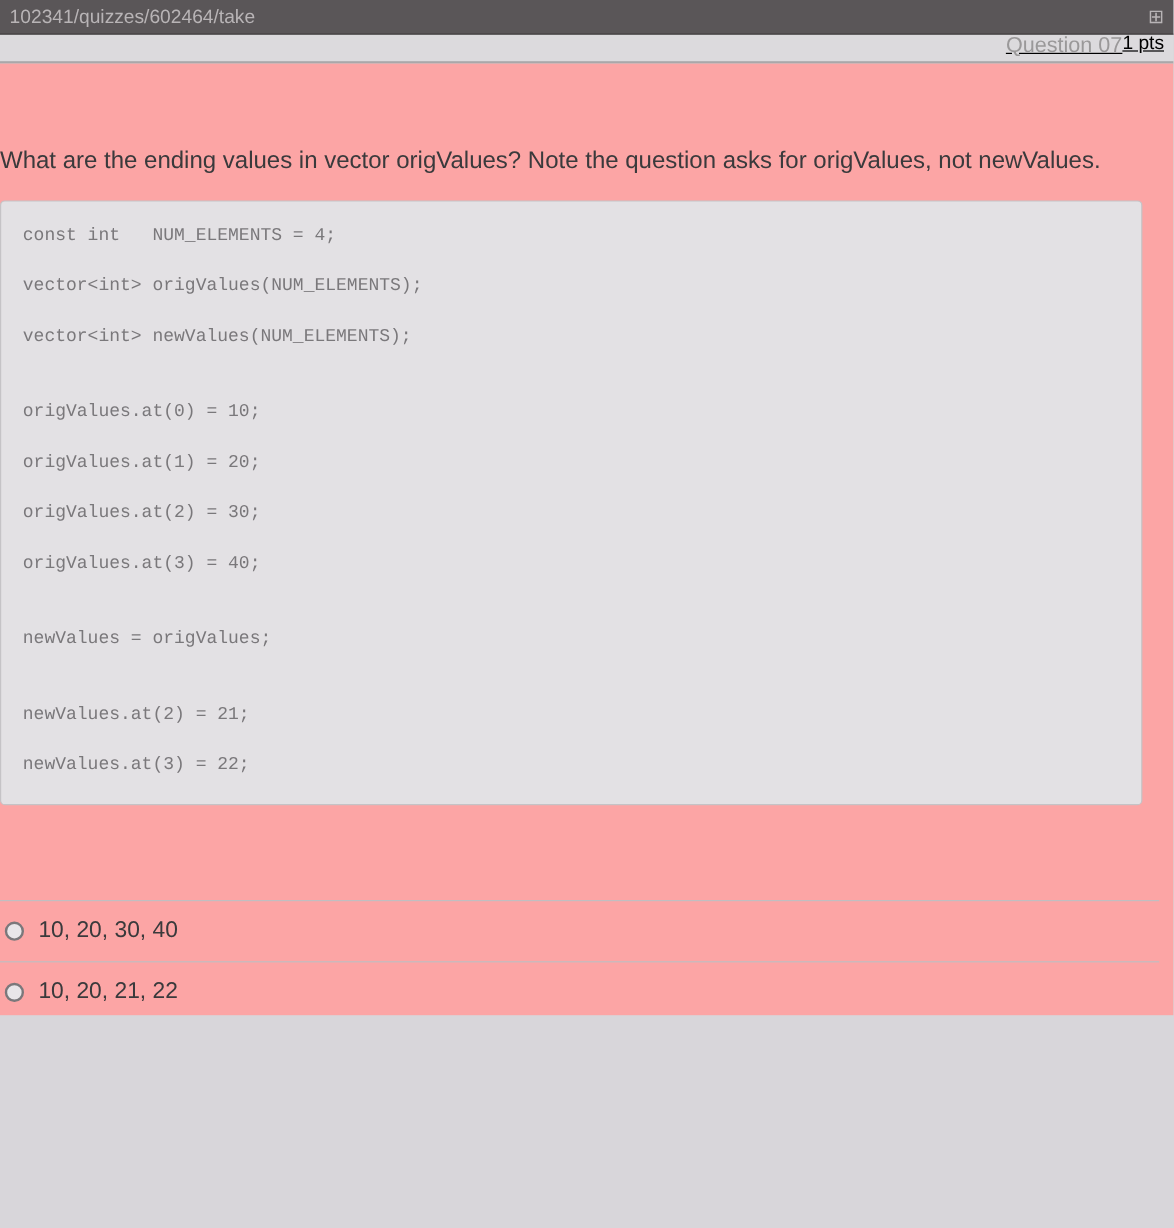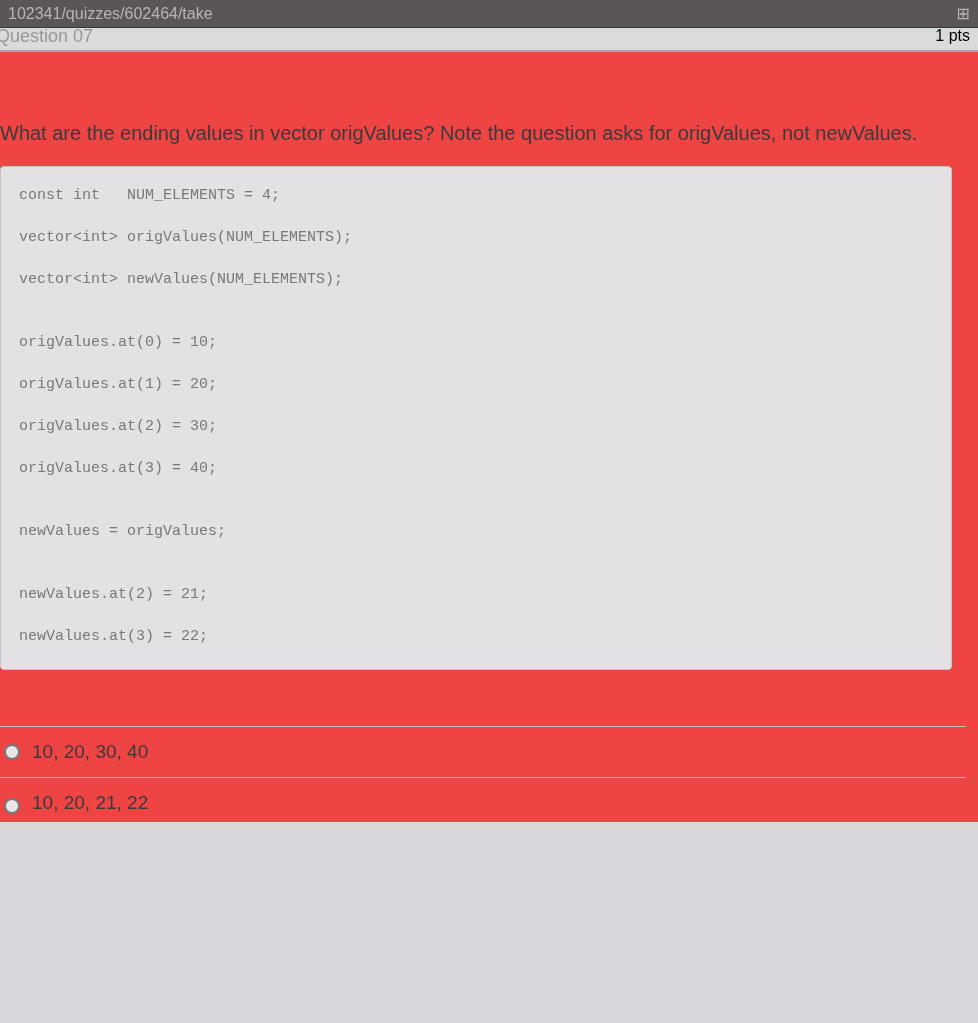--- a/index.html
+++ b/index.html
@@ -26,38 +26,39 @@
       border-bottom: 1px solid #3a3638;
     }
     .url-icon {
       font-size: 16px;
     }
     .top-divider-area {
       background: #dcdadd;
       border-bottom: 2px solid #aaa7a9;
       padding: 0 0 6px 0;
       display: flex;
-      justify-content: space-between;
+      justify-content: flex-end;
       align-items: center;
       height: 24px;
+      text-decoration: underline;
     }
     .question-label-partial {
       color: #9a9899;
       font-size: 18px;
       font-weight: 500;
       padding-left: 0;
       margin-left: -4px;
     }
     .pts-partial {
       color: #000000;
       font-size: 16px;
       padding-right: 8px;
     }
     .content-area {
-      background: #ef4444;
+      background: #fca5a5;
       padding: 18px 0 0 0;
     }
     .question-body {
       padding: 0 12px 0 0;
     }
     .question-text {
       color: #3a3a3c;
       font-size: 20px;
       line-height: 1.5;
       font-weight: 500;
@@ -69,33 +70,32 @@
       border-radius: 4px;
       padding: 18px 18px 22px 18px;
       margin: 0 14px 0 0;
       font-family: "Consolas", "Monaco", "Courier New", monospace;
       font-size: 15px;
       color: #7a787b;
       line-height: 1.4;
       white-space: pre;
     }
     .options-area {
-      margin-top: 56px;
+      margin-top: 79px;
     }
     .option-row {
       border-top: 1px solid #c0bec1;
       padding: 14px 0 14px 4px;
       display: flex;
       align-items: center;
       gap: 12px;
       cursor: pointer;
     }
     .option-row:last-child {
       padding-bottom: 8px;
-      align-items: flex-end;
     }
     .radio-circle {
       width: 16px;
       height: 16px;
       border: 2px solid #7a787b;
       border-radius: 50%;
       background: #e8e6e9;
       flex-shrink: 0;
     }
     .option-label {

